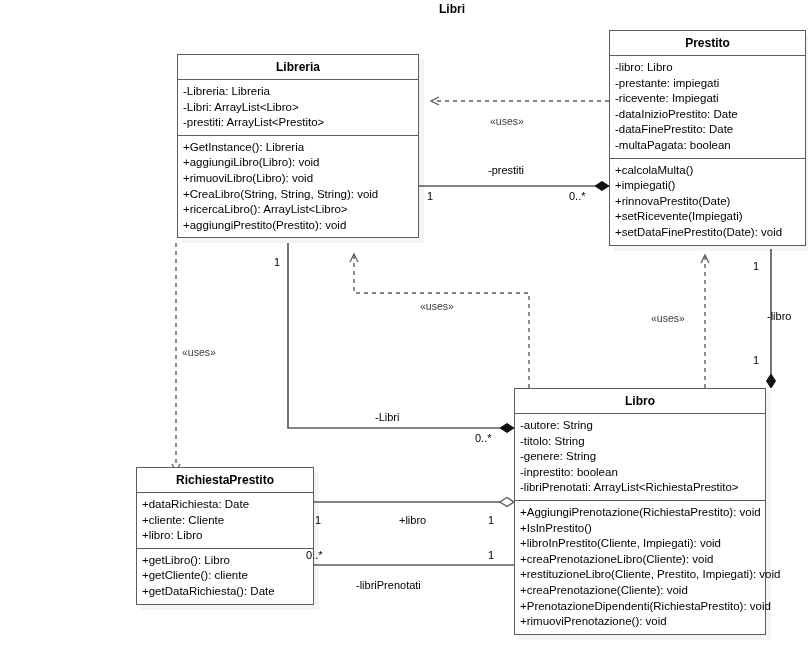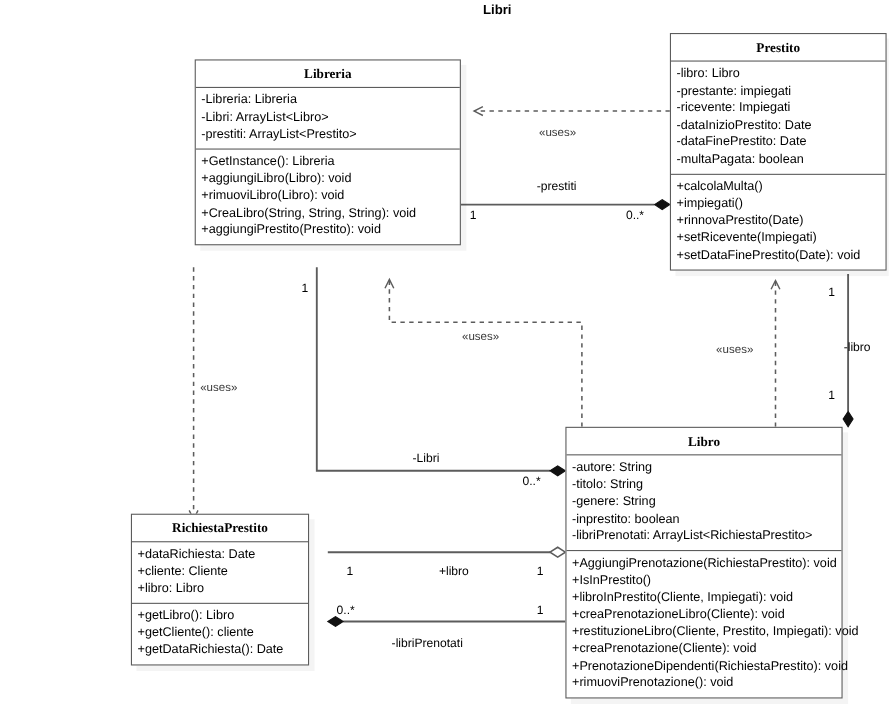--- a/index.html
+++ b/index.html
@@ -50,21 +50,20 @@
     z-index: 3;
   }
   .uml-name {
     text-align: center;
     font-size: 12px;
     font-weight: bold;
     color: #000000;
     padding: 5px 4px 5px 4px;
     border-bottom: 1.6px solid #5c5c5c;
     line-height: 14px;
-    font-family: Liberation Serif, serif;
   }
   .uml-compartment {
     padding: 4px 4px 4px 5px;
   }
   .uml-compartment + .uml-compartment {
     border-top: 1.6px solid #5c5c5c;
   }
   .uml-line {
     font-size: 11.5px;
     line-height: 15.6px;
@@ -187,20 +186,21 @@
     <div class="uml-compartment">
       <div class="uml-line">-Libreria: Libreria</div>
       <div class="uml-line">-Libri: ArrayList&lt;Libro&gt;</div>
       <div class="uml-line">-prestiti: ArrayList&lt;Prestito&gt;</div>
     </div>
     <div class="uml-compartment">
       <div class="uml-line">+GetInstance(): Libreria</div>
       <div class="uml-line">+aggiungiLibro(Libro): void</div>
       <div class="uml-line">+rimuoviLibro(Libro): void</div>
       <div class="uml-line">+CreaLibro(String, String, String): void</div>
+      <div class="uml-line">+ricercaLibro(): ArrayList&lt;Libro&gt;</div>
       <div class="uml-line">+aggiungiPrestito(Prestito): void</div>
     </div>
   </div>
 
   <div class="uml-class" style="left:561px; top:30px; width:197px;">
     <div class="uml-name">Prestito</div>
     <div class="uml-compartment">
       <div class="uml-line">-libro: Libro</div>
       <div class="uml-line">-prestante: impiegati</div>
       <div class="uml-line">-ricevente: Impiegati</div>
@@ -231,21 +231,21 @@
       <div class="uml-line">+IsInPrestito()</div>
       <div class="uml-line">+libroInPrestito(Cliente, Impiegati): void</div>
       <div class="uml-line">+creaPrenotazioneLibro(Cliente): void</div>
       <div class="uml-line">+restituzioneLibro(Cliente, Prestito, Impiegati): void</div>
       <div class="uml-line">+creaPrenotazione(Cliente): void</div>
       <div class="uml-line">+PrenotazioneDipendenti(RichiestaPrestito): void</div>
       <div class="uml-line">+rimuoviPrenotazione(): void</div>
     </div>
   </div>
 
-  <div class="uml-class" style="left:71px; top:467px; width:162px;">
+  <div class="uml-class" style="left:88px; top:467px; width:178px;">
     <div class="uml-name">RichiestaPrestito</div>
     <div class="uml-compartment">
       <div class="uml-line">+dataRichiesta: Date</div>
       <div class="uml-line">+cliente: Cliente</div>
       <div class="uml-line">+libro: Libro</div>
     </div>
     <div class="uml-compartment">
       <div class="uml-line">+getLibro(): Libro</div>
       <div class="uml-line">+getCliente(): cliente</div>
       <div class="uml-line">+getDataRichiesta(): Date</div>

